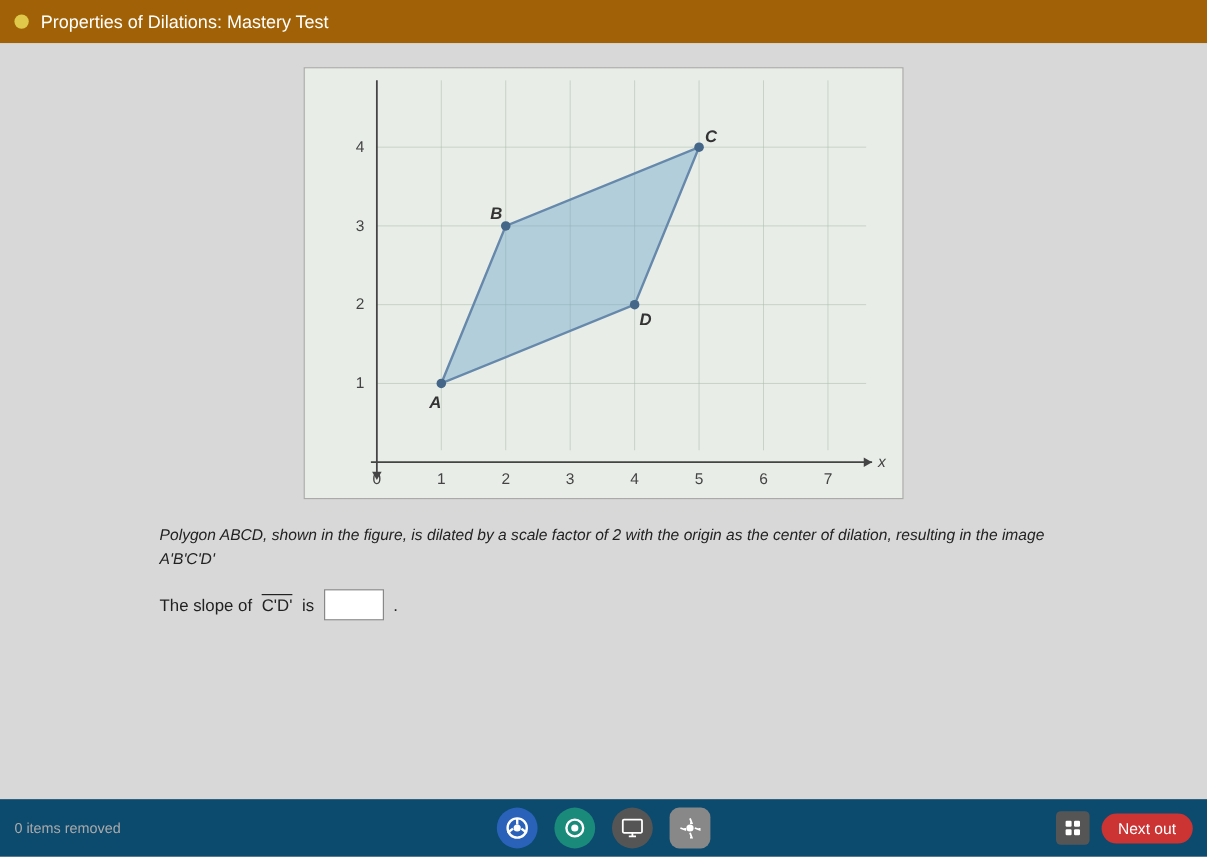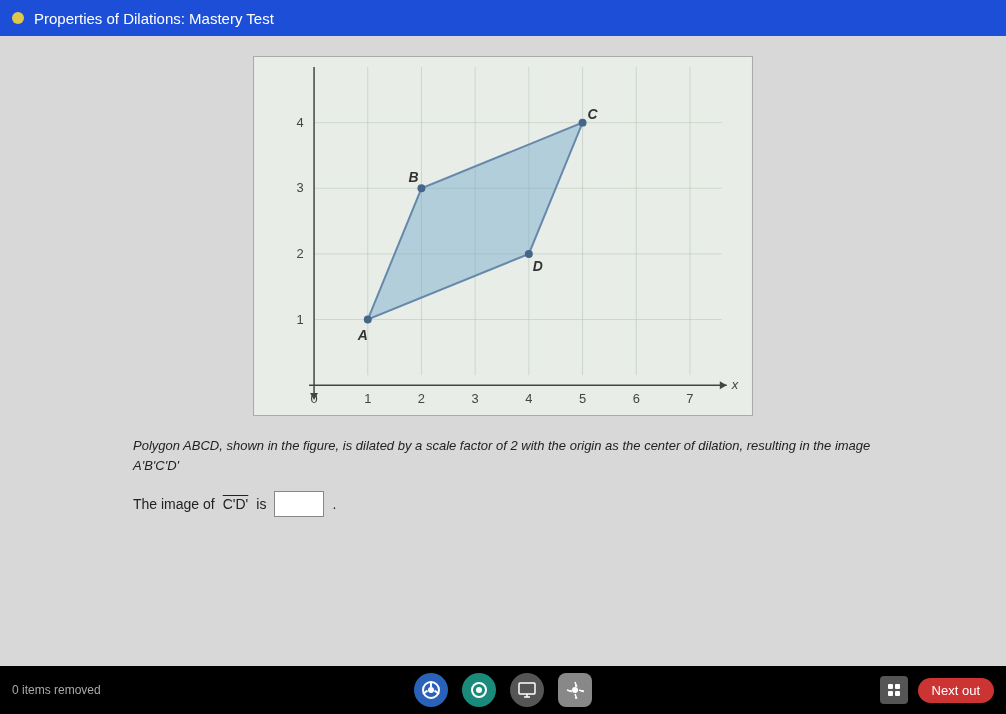--- a/index.html
+++ b/index.html
@@ -9,21 +9,21 @@
       background: #c8c8c8;
       font-family: Arial, sans-serif;
       overflow: hidden;
       position: relative;
     }
 
     
     .title-bar {
       width: 100%;
       height: 36px;
-      background: #1d4ed8;
+      background: #a16207;
       display: flex;
       align-items: center;
       padding: 16px 12px;
       gap: 10px;
     }
     .title-bar-dot {
       width: 12px; height: 12px;
       background: #e0c84a;
       border-radius: 50%;
     }
@@ -131,21 +131,21 @@
       font-weight: 500;
     }
 
     
     .taskbar {
       position: absolute;
       bottom: 0;
       left: 0;
       width: 100%;
       height: 48px;
-      background: #000000;
+      background: #0c4a6e;
       display: flex;
       align-items: center;
       justify-content: space-between;
       padding: 0 12px;
     }
 
     .taskbar-left {
       display: flex;
       align-items: center;
       gap: 6px;
@@ -270,21 +270,21 @@
       <circle cx="114" cy="264" r="4" fill="#446688"></circle>
       <circle cx="168" cy="132" r="4" fill="#446688"></circle>
       <circle cx="330" cy="66" r="4" fill="#446688"></circle>
       <circle cx="276" cy="198" r="4" fill="#446688"></circle>
     </svg>
   </div>
 
   <div class="question-text">Polygon ABCD, shown in the figure, is dilated by a scale factor of 2 with the origin as the center of dilation, resulting in the image A'B'C'D'</div>
 
   <div class="slope-row">
-    <span class="slope-label">The image of</span>
+    <span class="slope-label">The slope of</span>
     <span class="slope-label overline-text">C'D'</span>
     <span class="slope-label">is</span>
     <input class="slope-input" type="text" style="">
     <span class="slope-label">.</span>
   </div>
 
 
 </div>
 
 <div class="taskbar">

